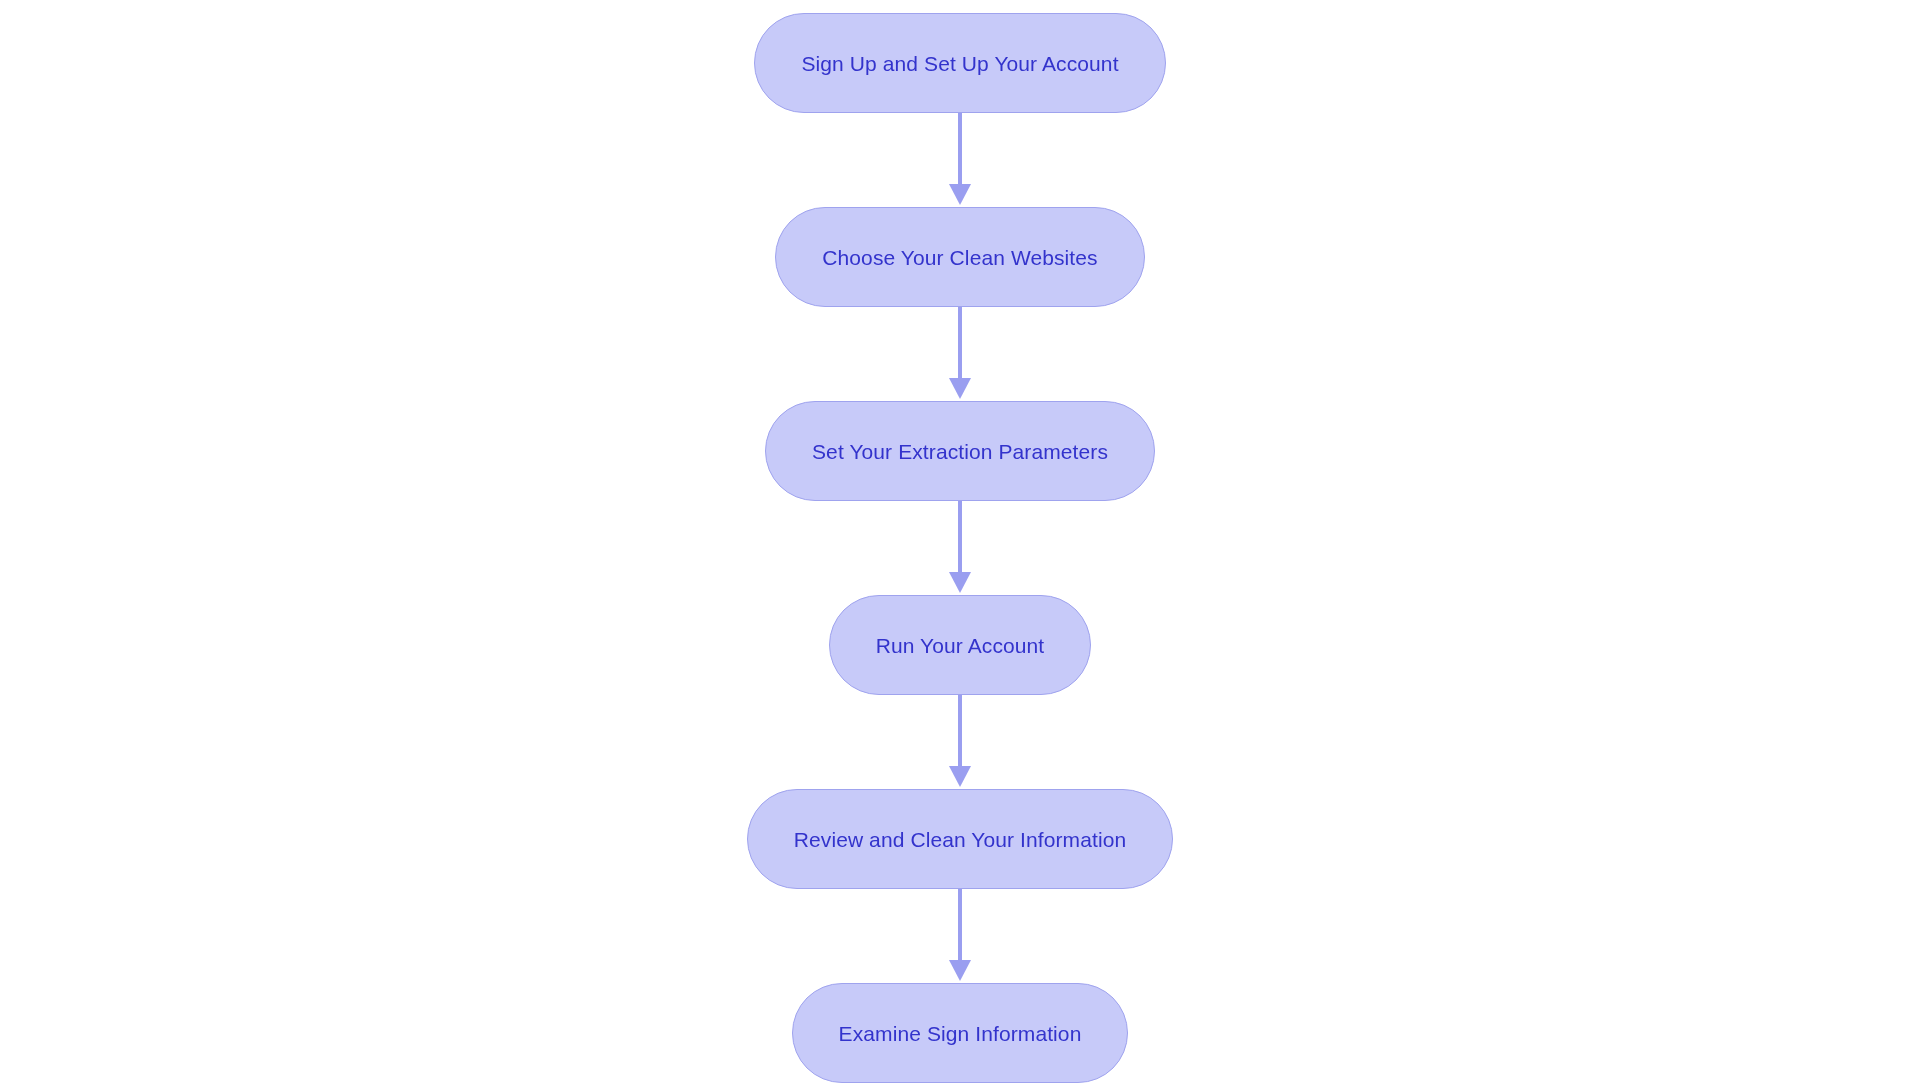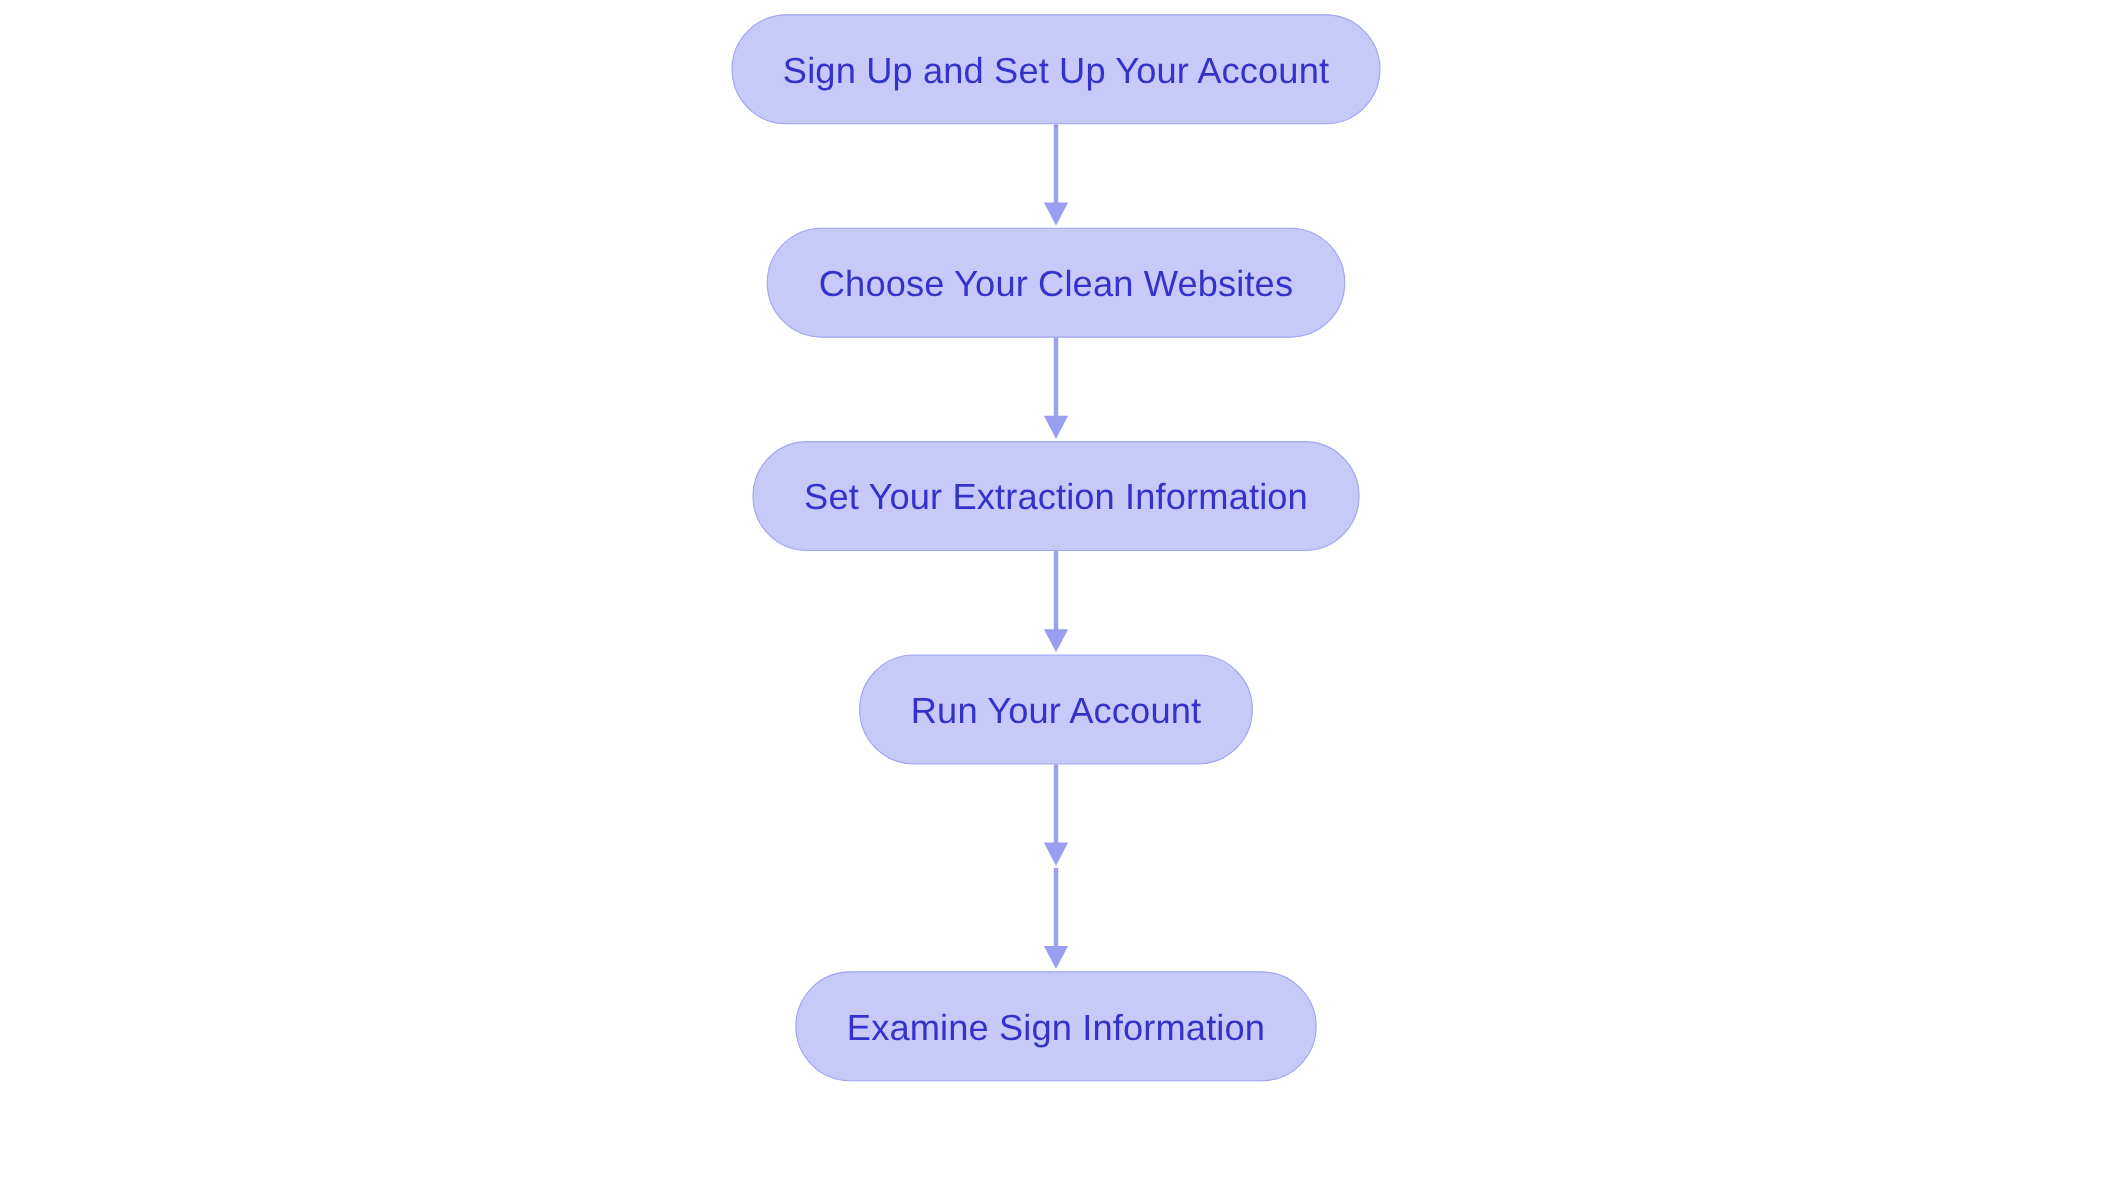--- a/index.html
+++ b/index.html
@@ -42,21 +42,21 @@
     border: 1.6px solid #9fa3ee;
     border-radius: 50px;
     display: flex;
     align-items: center;
     justify-content: center;
     padding: 0 46px;
     white-space: nowrap;
   }
   .node-label {
     color: #3333cc;
-    font-size: 33px;
+    font-size: 21px;
     font-weight: 400;
     letter-spacing: 0.1px;
     line-height: 1;
     font-family: "Liberation Sans", sans-serif;
   }
 
   
   .connector {
     position: relative;
     width: 30px;
@@ -102,37 +102,40 @@
     <div class="node">
       <span class="node-label">Choose Your Clean Websites</span>
     </div>
 
     <div class="connector">
       <div class="connector-line"></div>
       <div class="connector-arrow"></div>
     </div>
 
     <div class="node">
-      <span class="node-label">Set Your Extraction Information</span>
+      <span class="node-label">Set Your Extraction Parameters</span>
     </div>
 
     <div class="connector">
       <div class="connector-line"></div>
       <div class="connector-arrow"></div>
     </div>
 
     <div class="node">
       <span class="node-label">Run Your Account</span>
     </div>
 
     <div class="connector">
       <div class="connector-line"></div>
       <div class="connector-arrow"></div>
     </div>
 
+    <div class="node">
+      <span class="node-label">Review and Clean Your Information</span>
+    </div>
 
     <div class="connector">
       <div class="connector-line"></div>
       <div class="connector-arrow"></div>
     </div>
 
     <div class="node">
       <span class="node-label">Examine Sign Information</span>
     </div>
 

